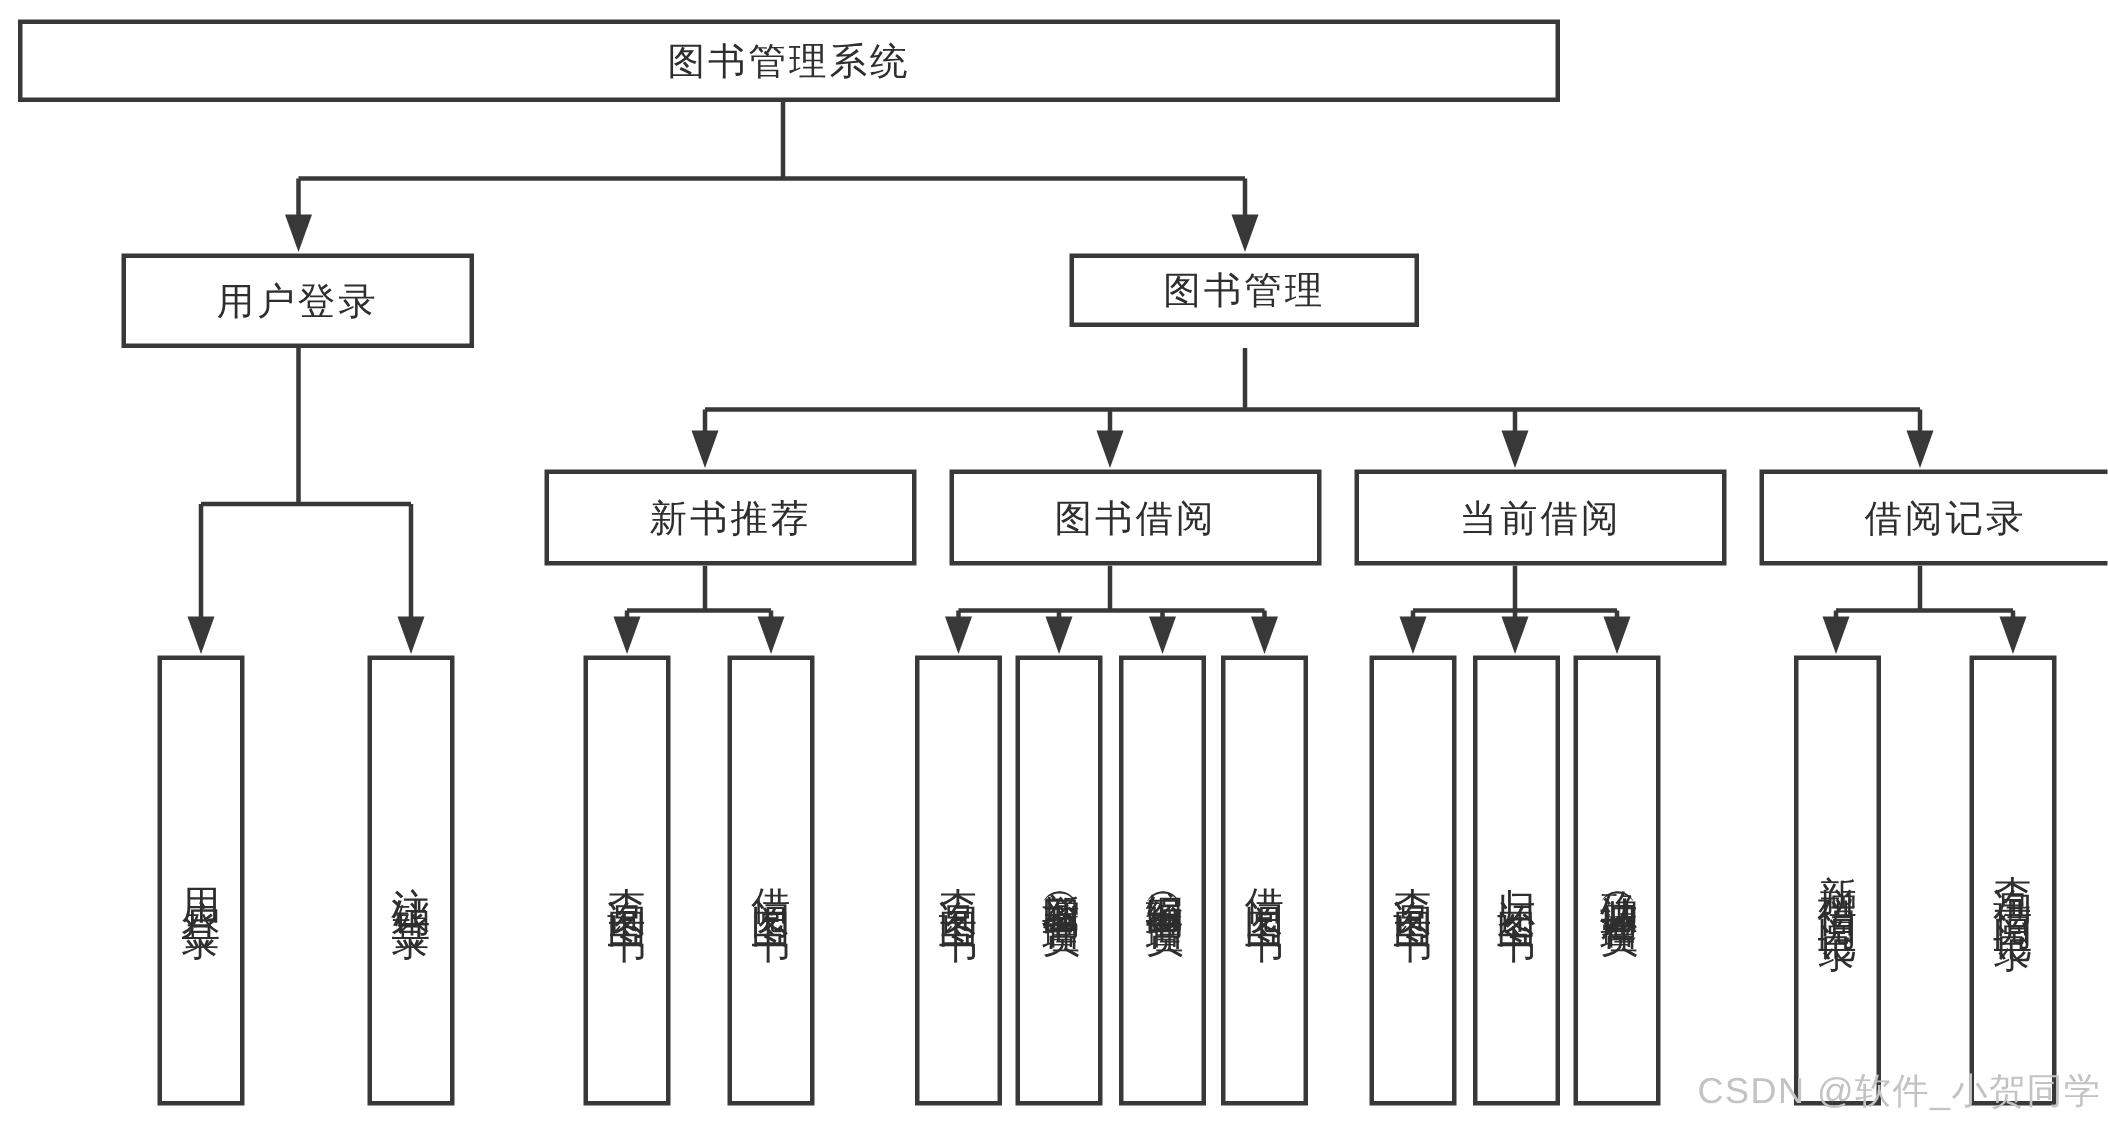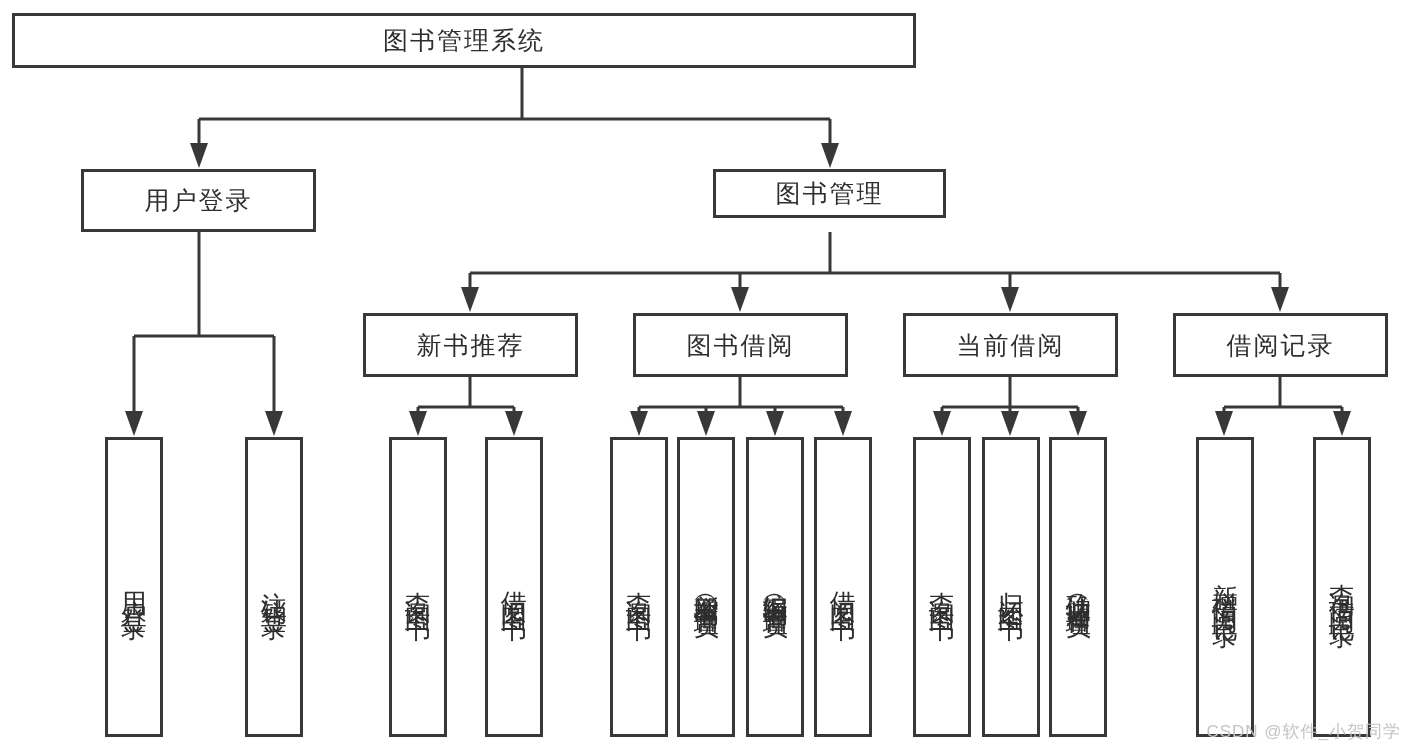--- a/index.html
+++ b/index.html
@@ -24,40 +24,40 @@
   .h { font-size: 25px; letter-spacing: 2px; white-space: nowrap; }
   .v .vtext {
     writing-mode: vertical-rl;
     text-orientation: mixed;
     font-size: 26px;
     letter-spacing: 8px;
     line-height: 1.1;
   }
   .v .vtext.long { font-size: 25px; letter-spacing: 3px; }
   
-  .n-root { left: 12px;  top: 13px;  width: 904px; height: 55px; }
+  .n-root { left: 12px;  top: 13px;  width: 1028px; height: 55px; }
   .n-l2a  { left: 81px;  top: 169px; width: 235px;  height: 63px; }
   .n-l2b  { left: 713px; top: 169px; width: 233px;  height: 49px; }
-  .n-l3   { top: 313px;  height: 64px; width: 215px; }
+  .n-l3   { top: 313px;  height: 64px; width: 248px; }
   .n-l3a  { left: 363px; }  .n-l3b { left: 633px; }
   .n-l3c  { left: 903px; }  .n-l3d { left: 1173px; }
   .leaf   { top: 437px; height: 300px; width: 58px; }
   .lf0  { left: 105px; }  .lf1  { left: 245px; }
   .lf2  { left: 389px; }  .lf3  { left: 485px; }
   .lf4  { left: 610px; }  .lf5  { left: 677px; }
   .lf6  { left: 746px; }  .lf7  { left: 814px; }
   .lf8  { left: 913px; }  .lf9  { left: 982px; }
   .lf10 { left: 1049px; } .lf11 { left: 1196px; }
   .lf12 { left: 1313px; }
   .watermark {
     position: absolute;
     right: 4px;
     bottom: 4px;
     color: #c3c3c3;
-    font-size: 17px;
+    font-size: 24px;
     letter-spacing: 1px;
     white-space: nowrap;
   }
 </style>
 </head>
 <body>
 
 <div class="stage">
 
   <svg class="wires" viewBox="0 0 1405 747">

